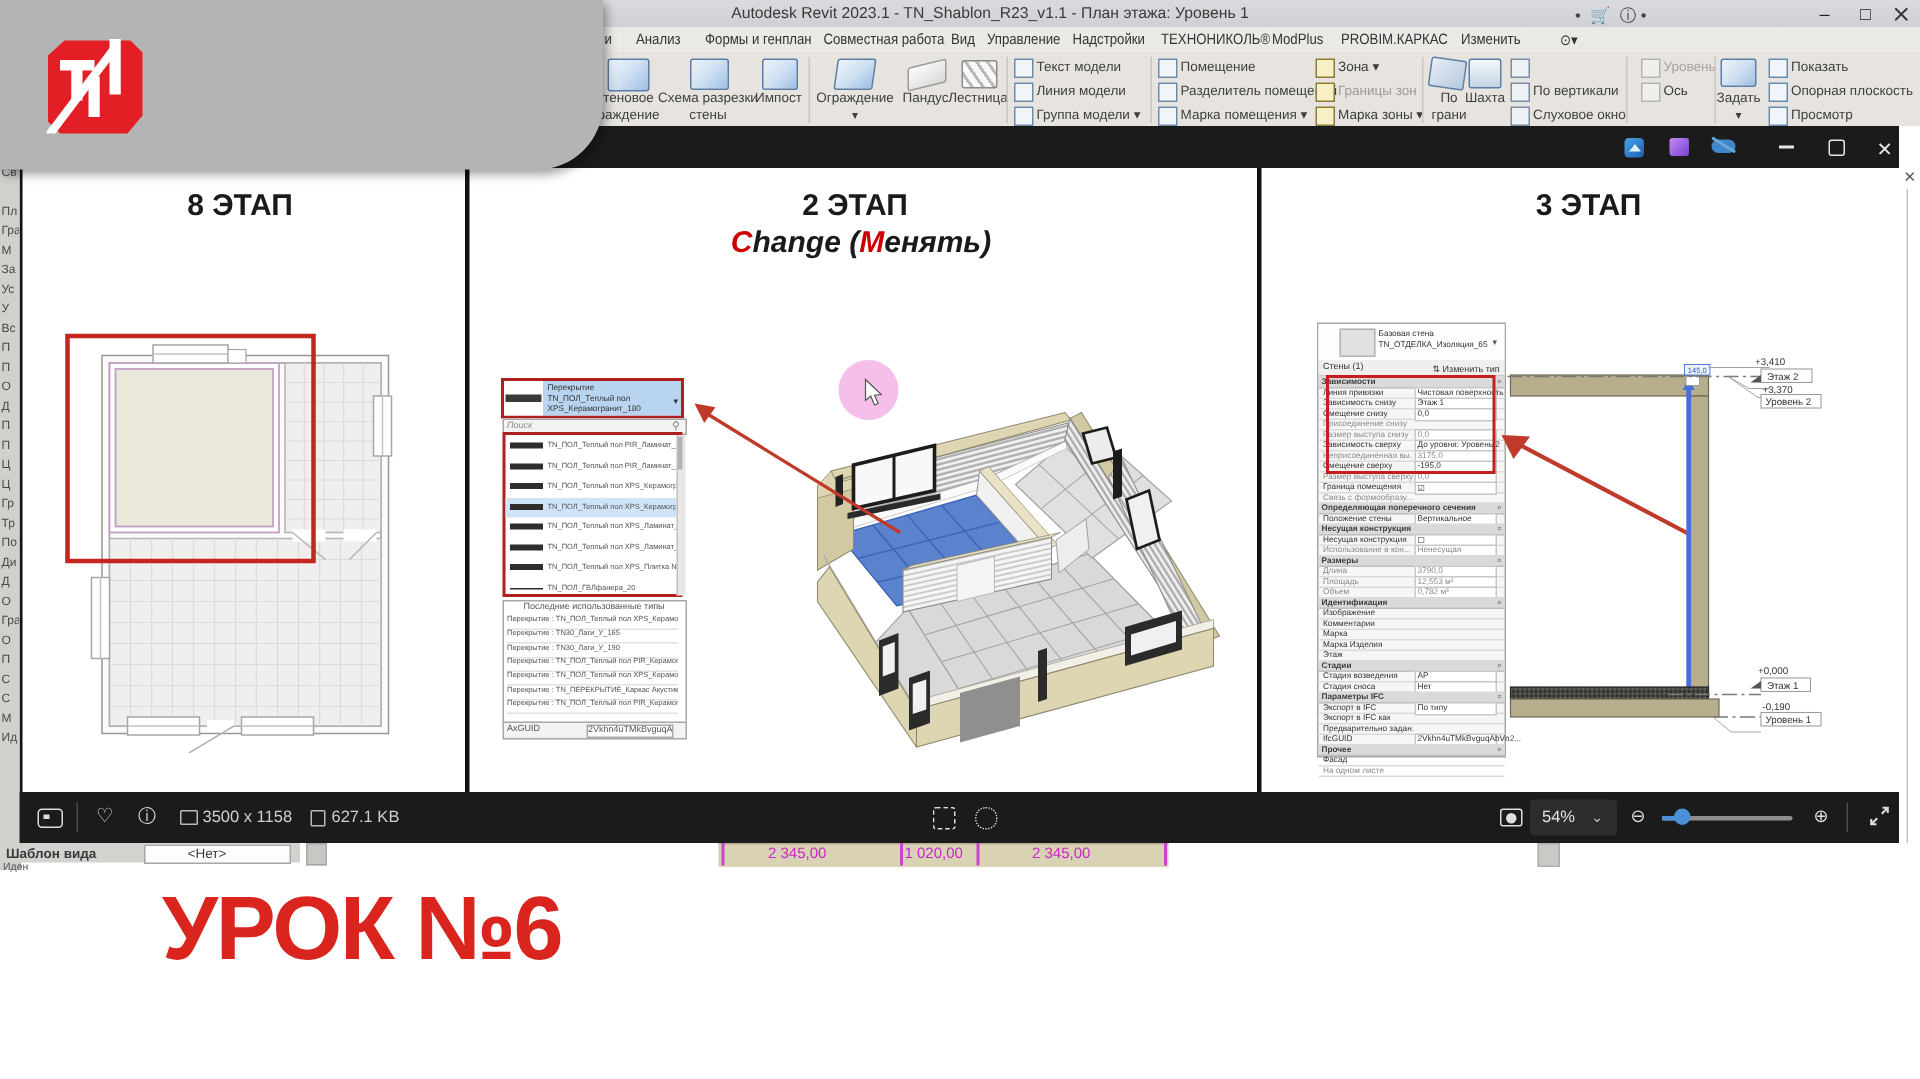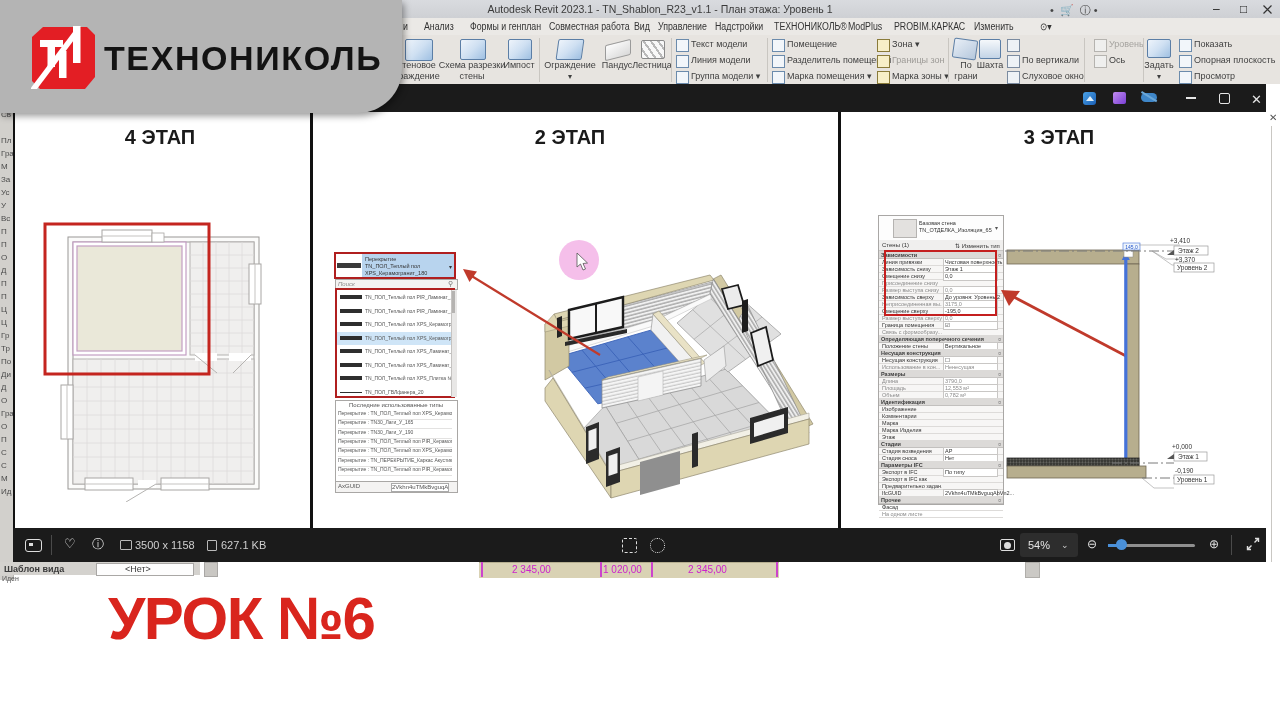--- a/index.html
+++ b/index.html
@@ -184,21 +184,21 @@
   </div>
 
   <div class="abs" id="ph-content" style="left:0;top:28px;width:1253px;height:416px;background:#ffffff;overflow:hidden;">
 
 <div class="abs" style="left:0px;top:0px;width:2px;height:416px;background:#111;"></div>
 
 <div class="abs" style="left:297px;top:0px;width:2.5px;height:416px;background:#111;"></div>
 
 <div class="abs" style="left:825px;top:0px;width:2.5px;height:416px;background:#111;"></div>
 
-<div class="abs" style="left:147px;top:14px;transform:translateX(-50%);font-size:20px;font-weight:bold;color:#1a1a1a;">4 ЭТАП</div>
+<div class="abs" style="left:147px;top:14px;transform:translateX(-50%);font-size:20px;font-weight:bold;color:#1a1a1a;">8 ЭТАП</div>
 
 <svg class="abs" style="left:30px;top:110px;" width="225" height="280" viewBox="0 0 225 280">
 
 <rect x="25" y="15" width="191" height="252" fill="#fbfbfa" stroke="#9a9896" stroke-width="1"></rect>
 <rect x="30" y="20" width="181" height="242" fill="none" stroke="#9a9896" stroke-width="1"></rect>
 
 <g>
             <rect x="147" y="20" width="64" height="113" fill="#f0efee" stroke="#b5b3b1" stroke-width="1"></rect>
 <path d="M160 20V133M173 20V133M186 20V133M199 20V133M147 33H211M147 46H211M147 59H211M147 72H211M147 85H211M147 98H211M147 111H211M147 124H211" stroke="#dddcda" stroke-width="0.8"></path>
           </g>
@@ -252,20 +252,21 @@
 <g>
             <rect x="95" y="258" width="18" height="8" fill="#ffffff"></rect>
             <line x1="113" y1="262" x2="83" y2="280" stroke="#b5b3b1" stroke-width="1"></line>
           </g>
 
 <rect x="2" y="2" width="164" height="150" fill="none" stroke="#c4251f" stroke-width="3"></rect>
 </svg>
 
 <div class="abs" style="left:557px;top:14px;transform:translateX(-50%);font-size:20px;font-weight:bold;color:#1a1a1a;">2 ЭТАП</div>
 
+<div class="abs" style="left:561px;top:39px;transform:translateX(-50%);font-size:20px;font-weight:bold;font-style:italic;color:#1a1a1a;white-space:nowrap;"><span style="color:#cc0000">C</span>hange (<span style="color:#cc0000">М</span>енять)</div>
 
 <div class="abs" style="left:321px;top:140px;width:118px;height:23px;border:2px solid #b01f1f;background:#fff;">
           <div class="abs" style="left:0;top:0;width:26px;height:23px;background:#fff;"></div>
           <div class="abs" style="left:1px;top:9px;width:24px;height:5px;background:#3a3a3a;"></div>
           <div class="abs" style="left:26px;top:0;width:92px;height:23px;background:#b8d4ee;"></div>
           <div class="abs" style="left:29px;top:1.5px;font-size:5.5px;line-height:7px;color:#333;">Перекрытие<br>TN_ПОЛ_Теплый пол<br>XPS_Керамогранит_180</div>
           <div class="abs" style="left:113px;top:9px;font-size:6px;color:#333;">▾</div>
         </div>
 
 <div class="abs" style="left:322px;top:167px;width:121px;height:9px;background:#f4f3f2;border:1px solid #a9a7a5;">
@@ -740,19 +741,18 @@
     <polygon points="12,2 56,2 64,10 64,52 54,64 9,64 1,56 1,12" fill="#e31e24"></polygon>
     <g fill="#ffffff">
       <polygon points="-1,64 42,7 49,7 6,64"></polygon>
       <rect x="9" y="15" width="23" height="7"></rect>
       <rect x="16.5" y="15" width="7.5" height="27"></rect>
       <rect x="28" y="26" width="7.5" height="27"></rect>
       <polygon points="42,1 49.5,1 49.5,38 42,38"></polygon>
     </g>
   </svg>
 
-  <div class="abs" style="left:104px;top:39px;font-size:34px;font-weight:bold;color:#131313;letter-spacing:1.6px;">ТЕХНОНИКОЛЬ</div>
 </div>
 
 <div class="abs" style="left:108px;top:589px;font-size:60px;font-weight:bold;color:#d9251d;letter-spacing:-1.5px;line-height:1;">УРОК №6</div>
 
 
 </div>
 
 </body></html>

